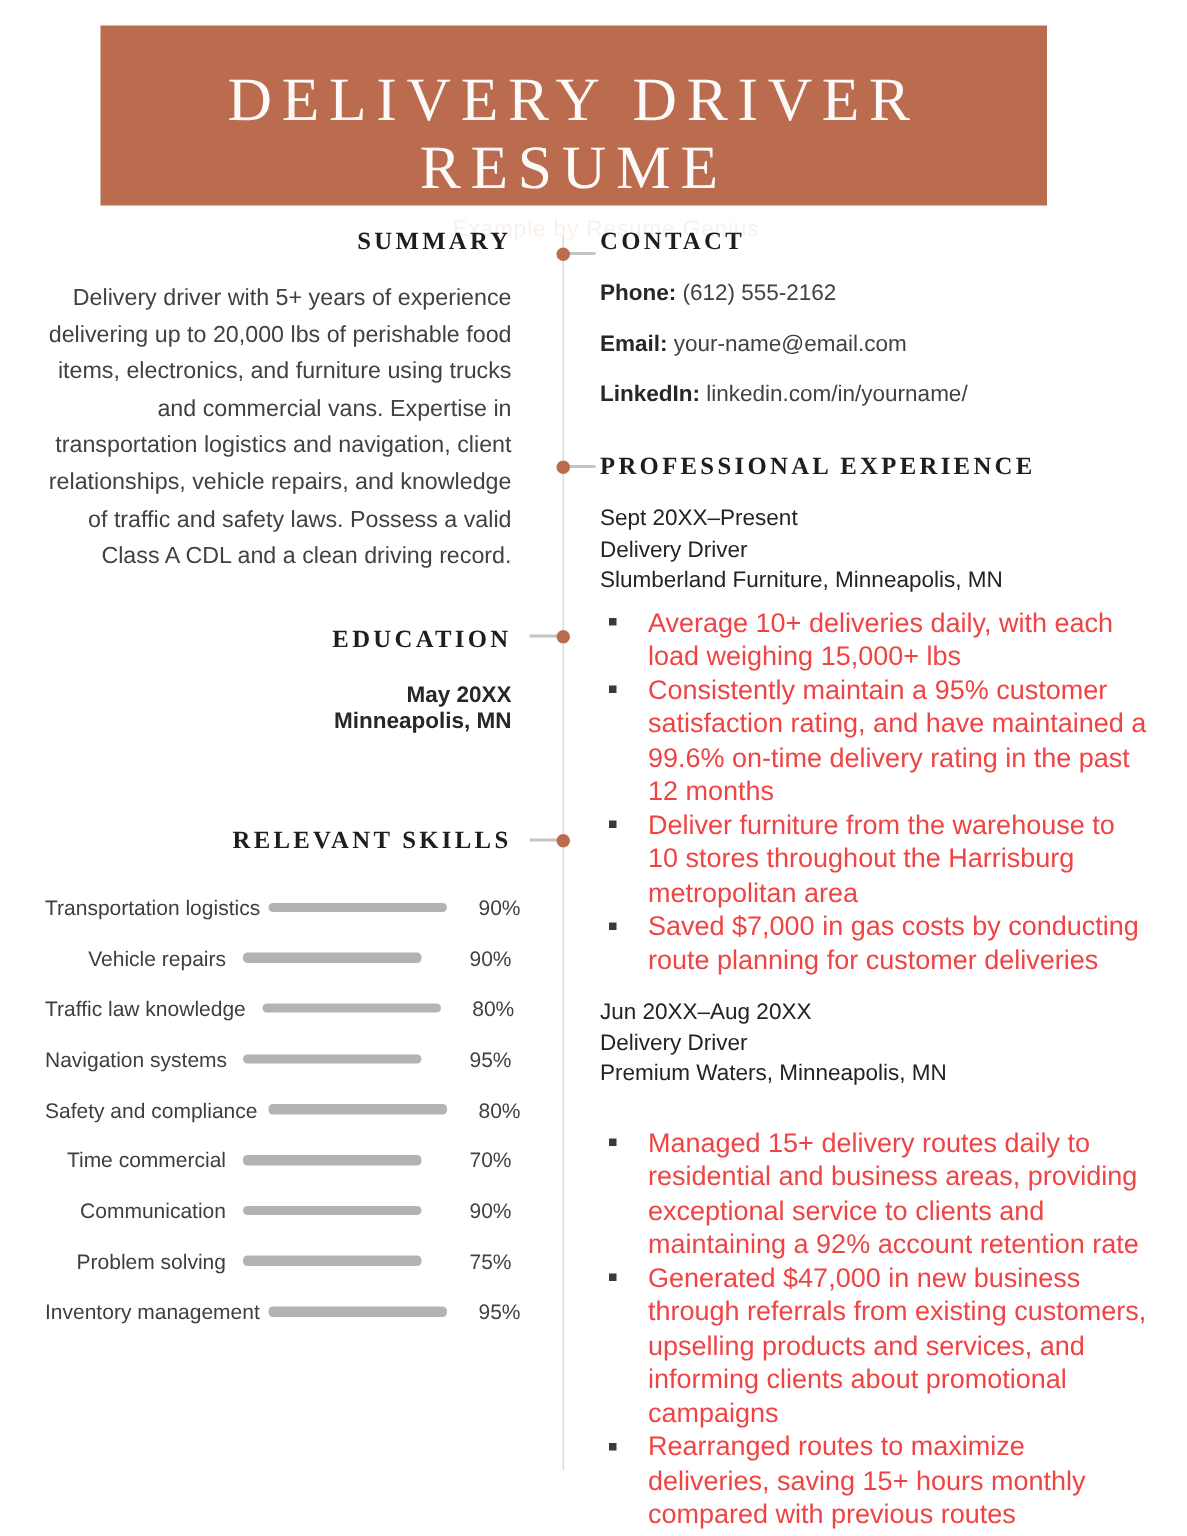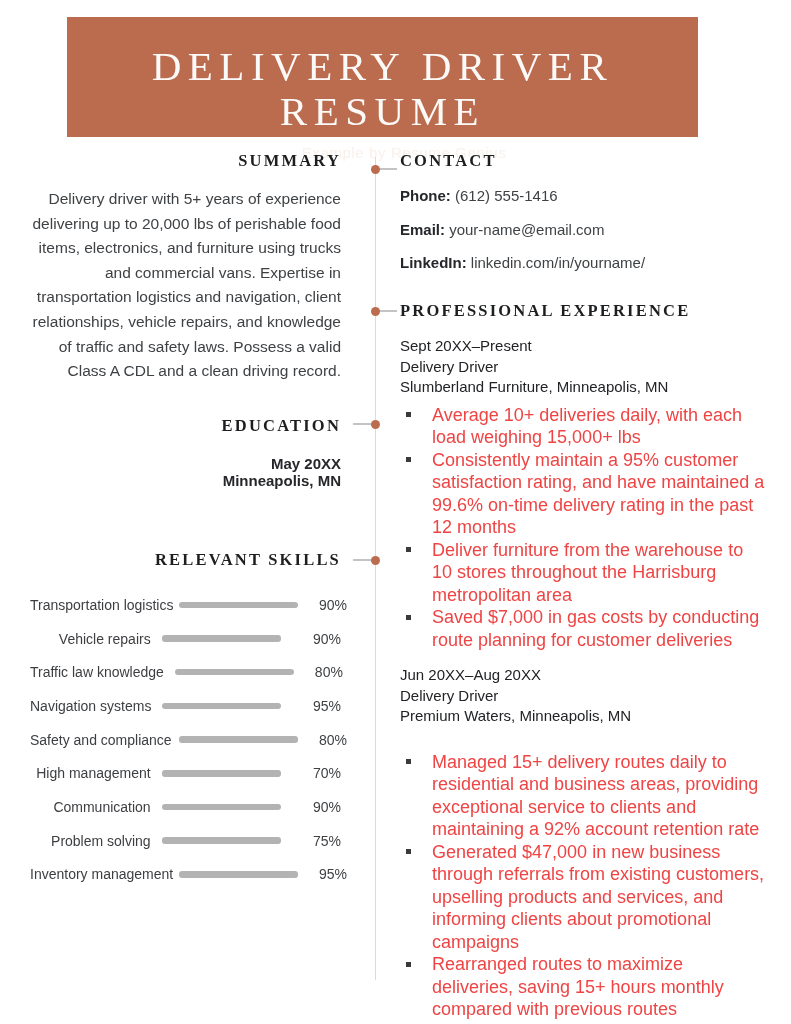--- a/index.html
+++ b/index.html
@@ -107,21 +107,21 @@
         <span class="skill-label">Navigation systems</span>
         <span class="skill-track"><span class="skill-fill" style="width: 95%;"></span></span>
         <span class="skill-pct">95%</span>
       </div>
       <div class="skill-row">
         <span class="skill-label">Safety and compliance</span>
         <span class="skill-track"><span class="skill-fill" style="width: 80%;"></span></span>
         <span class="skill-pct">80%</span>
       </div>
       <div class="skill-row">
-        <span class="skill-label">High management</span>
+        <span class="skill-label">Time commercial</span>
         <span class="skill-track"><span class="skill-fill" style="width: 70%;"></span></span>
         <span class="skill-pct">70%</span>
       </div>
       <div class="skill-row">
         <span class="skill-label">Communication</span>
         <span class="skill-track"><span class="skill-fill" style="width: 90%;"></span></span>
         <span class="skill-pct">90%</span>
       </div>
       <div class="skill-row">
         <span class="skill-label">Problem solving</span>
@@ -132,21 +132,21 @@
         <span class="skill-label">Inventory management</span>
         <span class="skill-track"><span class="skill-fill" style="width: 95%;"></span></span>
         <span class="skill-pct">95%</span>
       </div>
     </div>
   </div>
 
   <div class="rightcol" id="contact">
     <div class="sec-h">CONTACT</div>
     <div style="margin-top:9px;">
-      <div class="contact-item"><b>Phone:</b><span> (612) 555-1416</span></div>
+      <div class="contact-item"><b>Phone:</b><span> (612) 555-2162</span></div>
       <div class="contact-item"><b>Email:</b><span> your-name@email.com</span></div>
       <div class="contact-item"><b>LinkedIn:</b><span> linkedin.com/in/yourname/</span></div>
     </div>
   </div>
 
   <div class="rightcol" id="experience">
     <div class="sec-h">PROFESSIONAL EXPERIENCE</div>
 
     <div class="job-meta">
       <div>Sept 20XX–Present</div>

